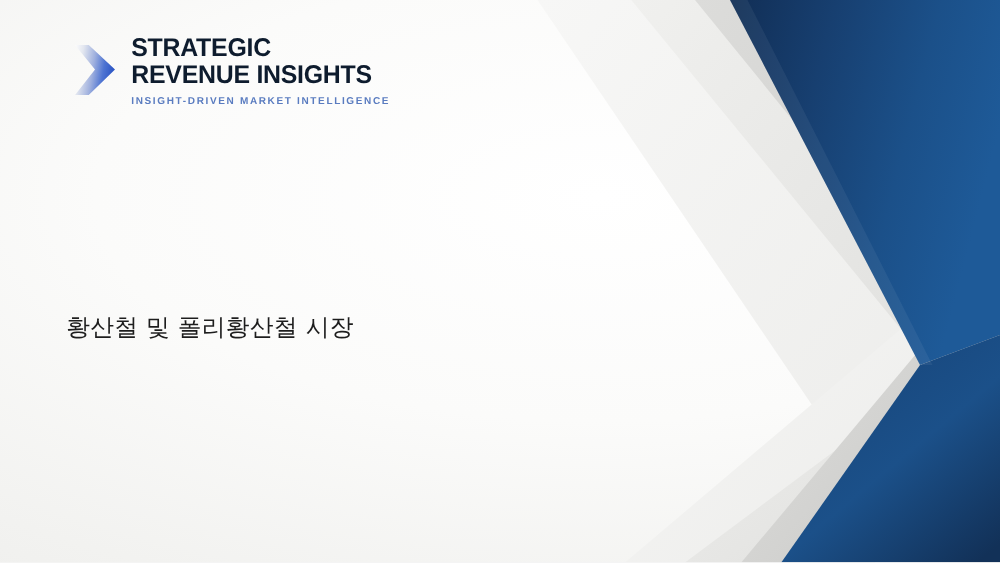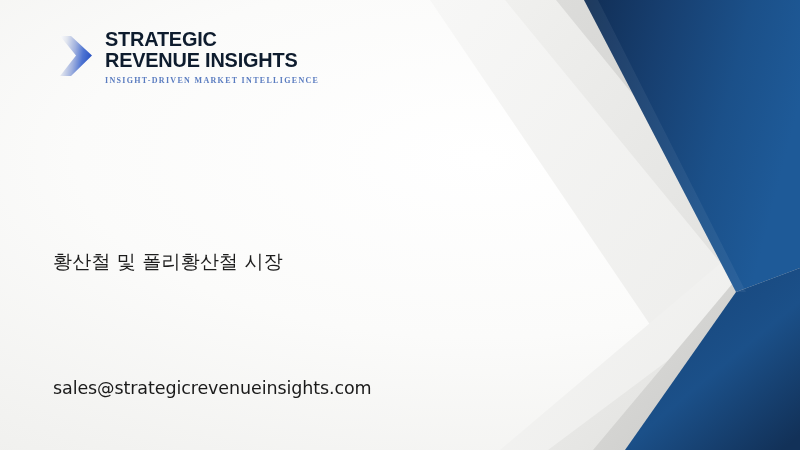--- a/index.html
+++ b/index.html
@@ -58,21 +58,21 @@
     color: #0e1c2e;
     font-size: 20.5px;
     line-height: 21px;
     letter-spacing: -0.2px;
     white-space: nowrap;
     transform: scaleX(0.97);
     transform-origin: left center;
   }
   .logo-tagline {
     margin-top: 6px;
-    font-family: Liberation Serif, serif;
+    font-family: Liberation Sans, sans-serif;
     font-weight: 600;
     font-size: 8px;
     letter-spacing: 1.32px;
     color: #5a7cc0;
     white-space: nowrap;
   }
 
   
   .slide-title {
     position: absolute;
@@ -164,15 +164,14 @@
     </svg>
     <div class="logo-text">
       <div class="logo-line1">STRATEGIC</div>
       <div class="logo-line2">REVENUE INSIGHTS</div>
       <div class="logo-tagline">INSIGHT-DRIVEN MARKET INTELLIGENCE</div>
     </div>
   </div>
 
   <div class="slide-title">황산철 및 폴리황산철 시장</div>
 
-  <div class="slide-email">sales@strategicrevenueinsights.com</div>
 
 </div>
 
 </body></html>

